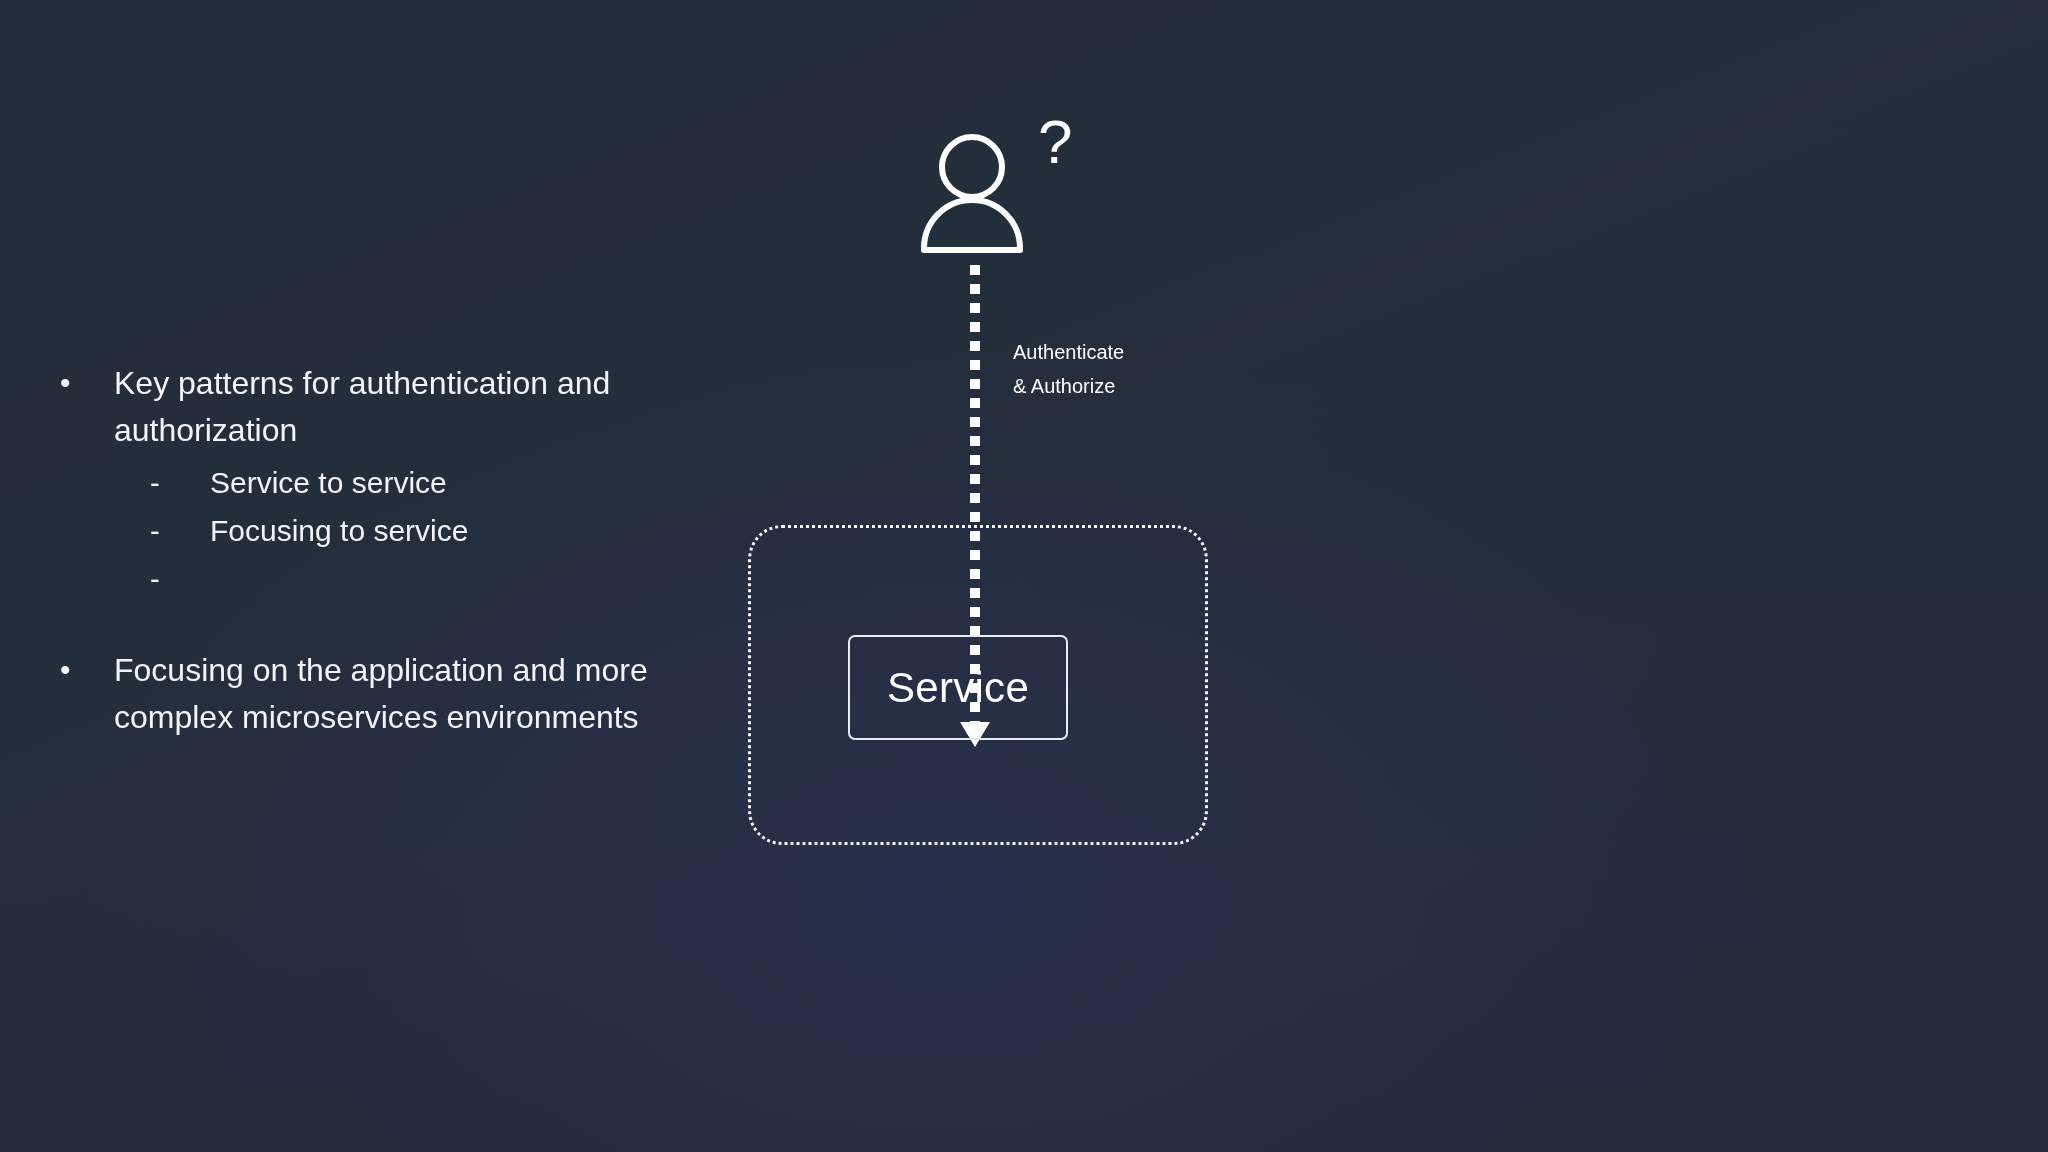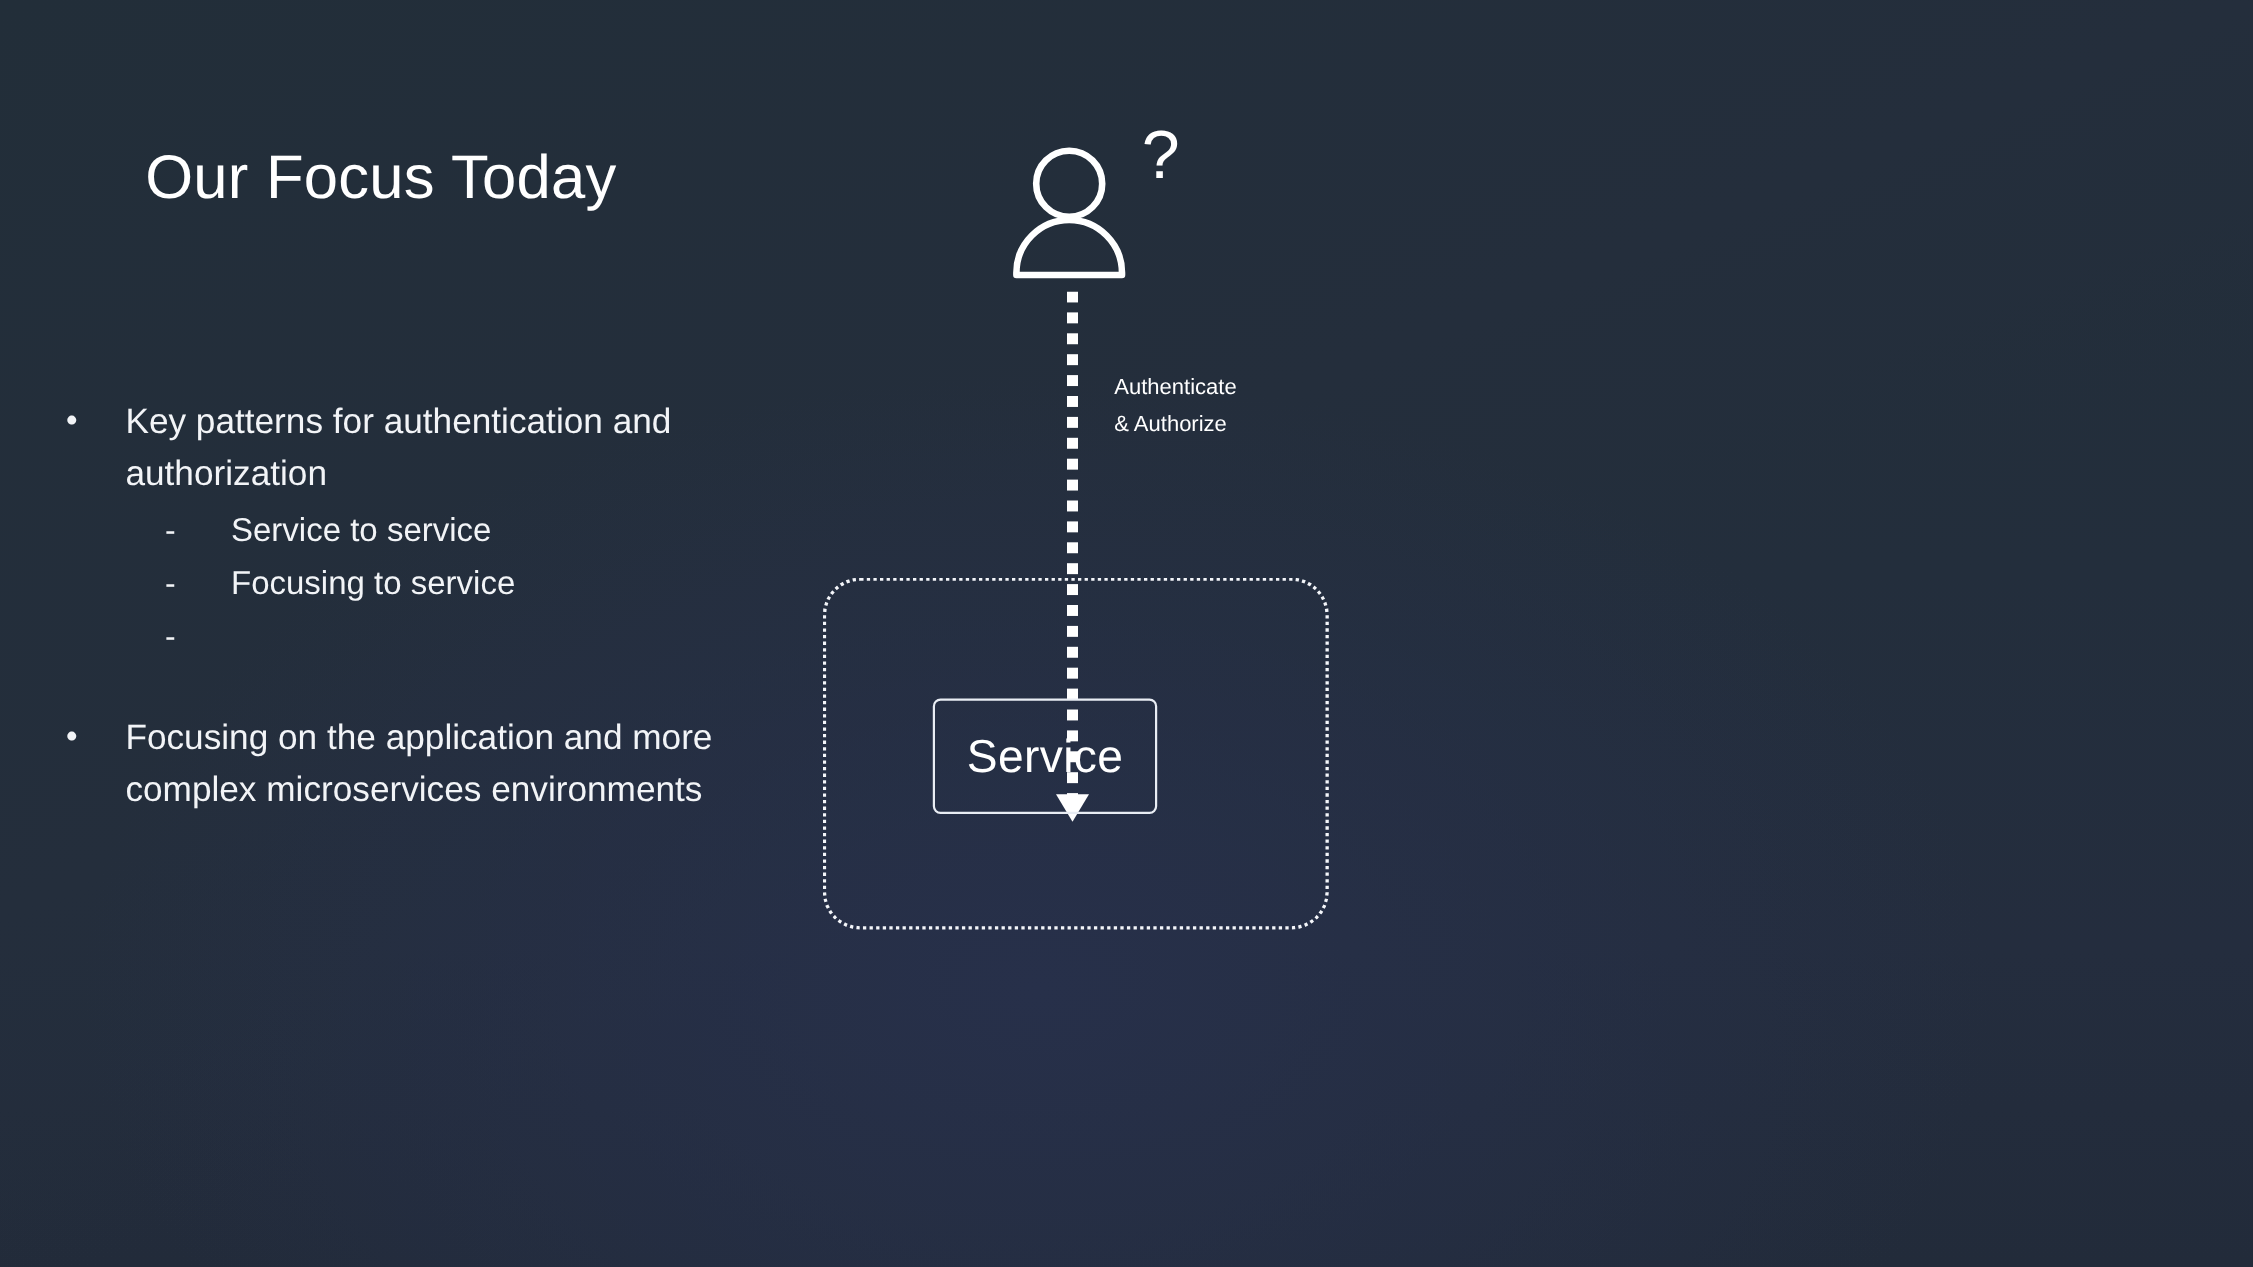--- a/index.html
+++ b/index.html
@@ -158,42 +158,41 @@
     height: 320px;
     border: 3px dotted #f4f6fa;
     border-radius: 34px;
     box-sizing: border-box;
   }
 
   #service-box {
     position: absolute;
     left: 97px;
     top: 107px;
-    width: 204px;
+    width: 220px;
     height: 105px;
     border: 2px solid #e9edf4;
     border-radius: 7px;
     box-sizing: border-box;
     display: flex;
     align-items: center;
     justify-content: center;
   }
   #service-box .label {
     font-size: 42px;
     font-weight: 400;
     color: #ffffff;
     letter-spacing: 0.3px;
   }
 </style>
 </head>
 <body>
 
 <div id="slide">
 
-  <div id="title">Our Focus Today</div>
 
   <div id="body-list">
 
     <div class="bullet-row bullet-l1">
       <span class="marker">•</span>
       <span class="text">Key patterns for authentication and authorization</span>
     </div>
 
     <div class="sublist">
       <div class="bullet-row bullet-l2">

